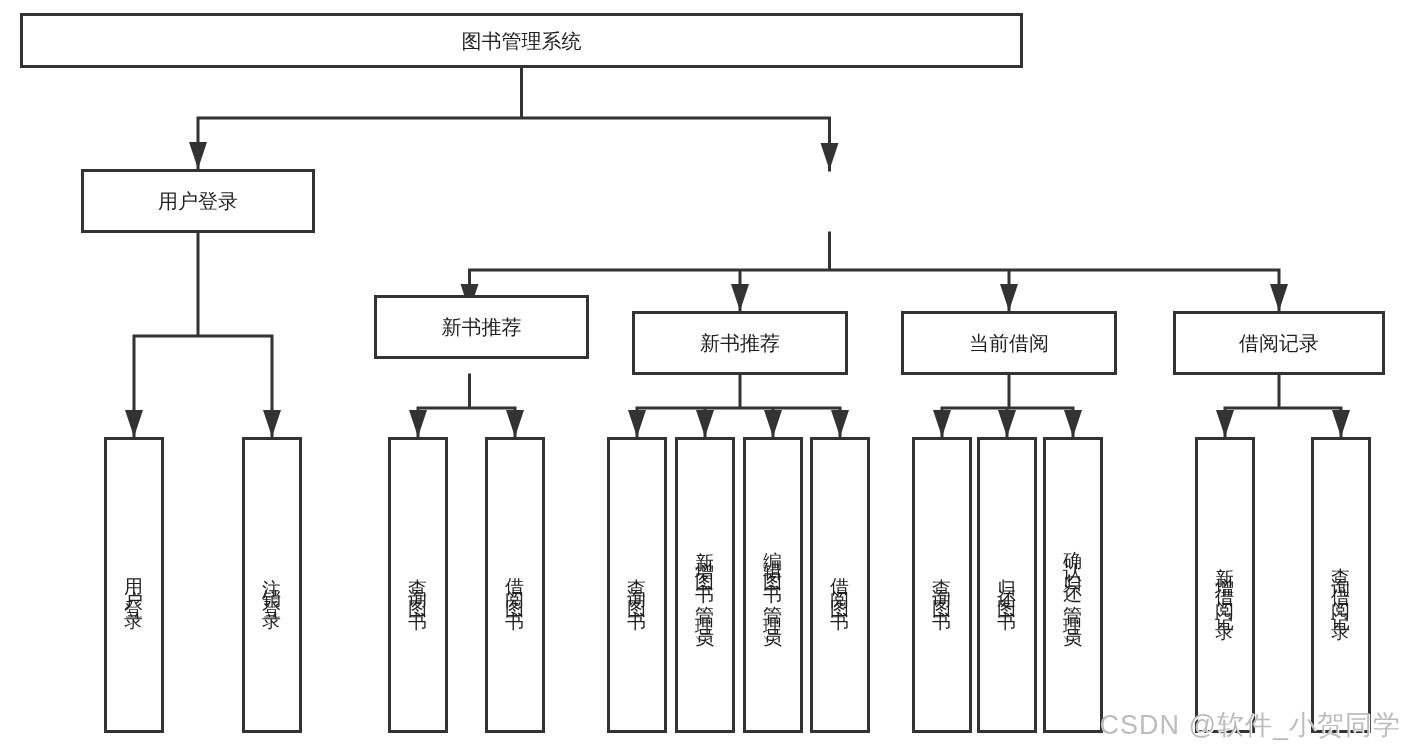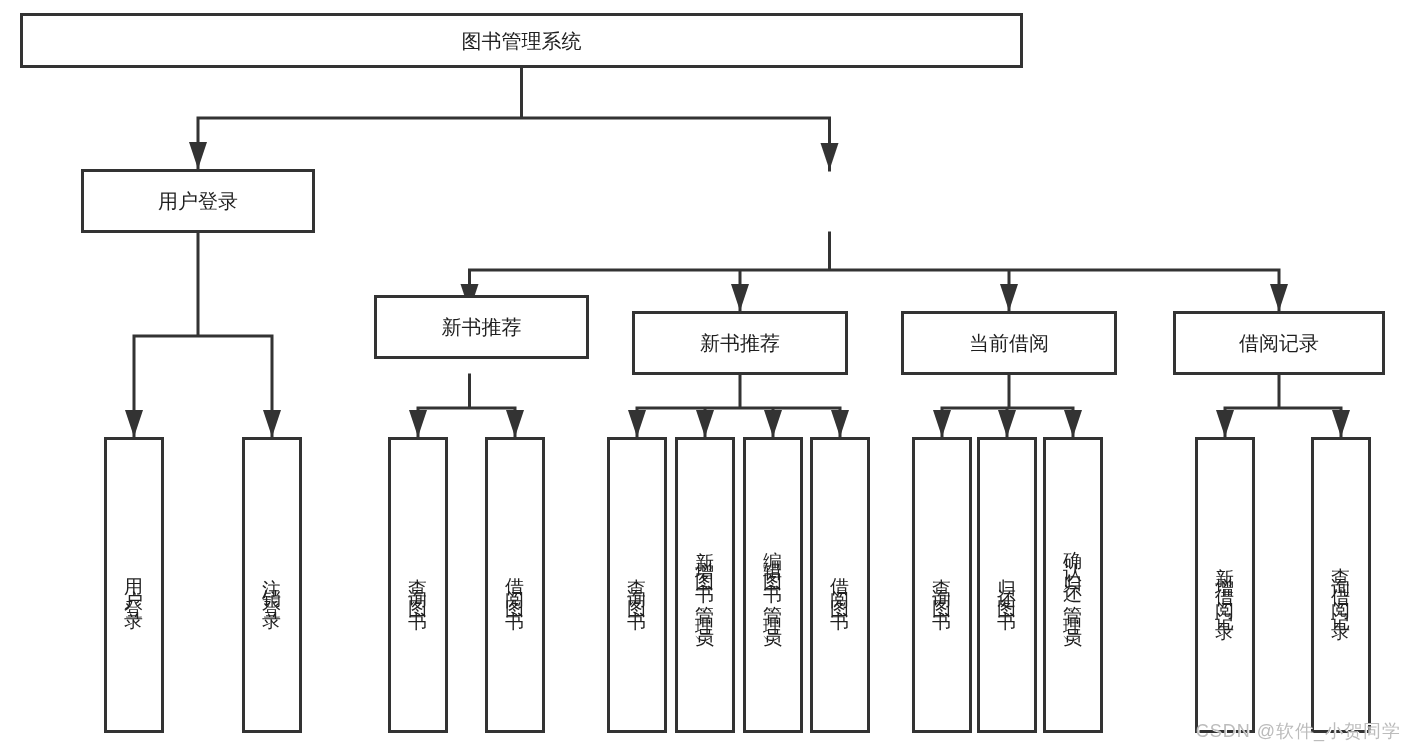--- a/index.html
+++ b/index.html
@@ -43,21 +43,21 @@
     text-orientation: mixed;
     font-size: 19px;
     letter-spacing: 11px;
     white-space: normal;
   }
   .watermark {
     position: absolute;
     right: 4px;
     bottom: 4px;
     z-index: 3;
-    font-size: 18px;
+    font-size: 27px;
     color: var(--wm, #bcbcbc);
     text-shadow: 1px 1px 0 #ffffff;
     letter-spacing: 1px;
     pointer-events: none;
   }
 </style>
 </head>
 <body>
 
 <div class="canvas">

